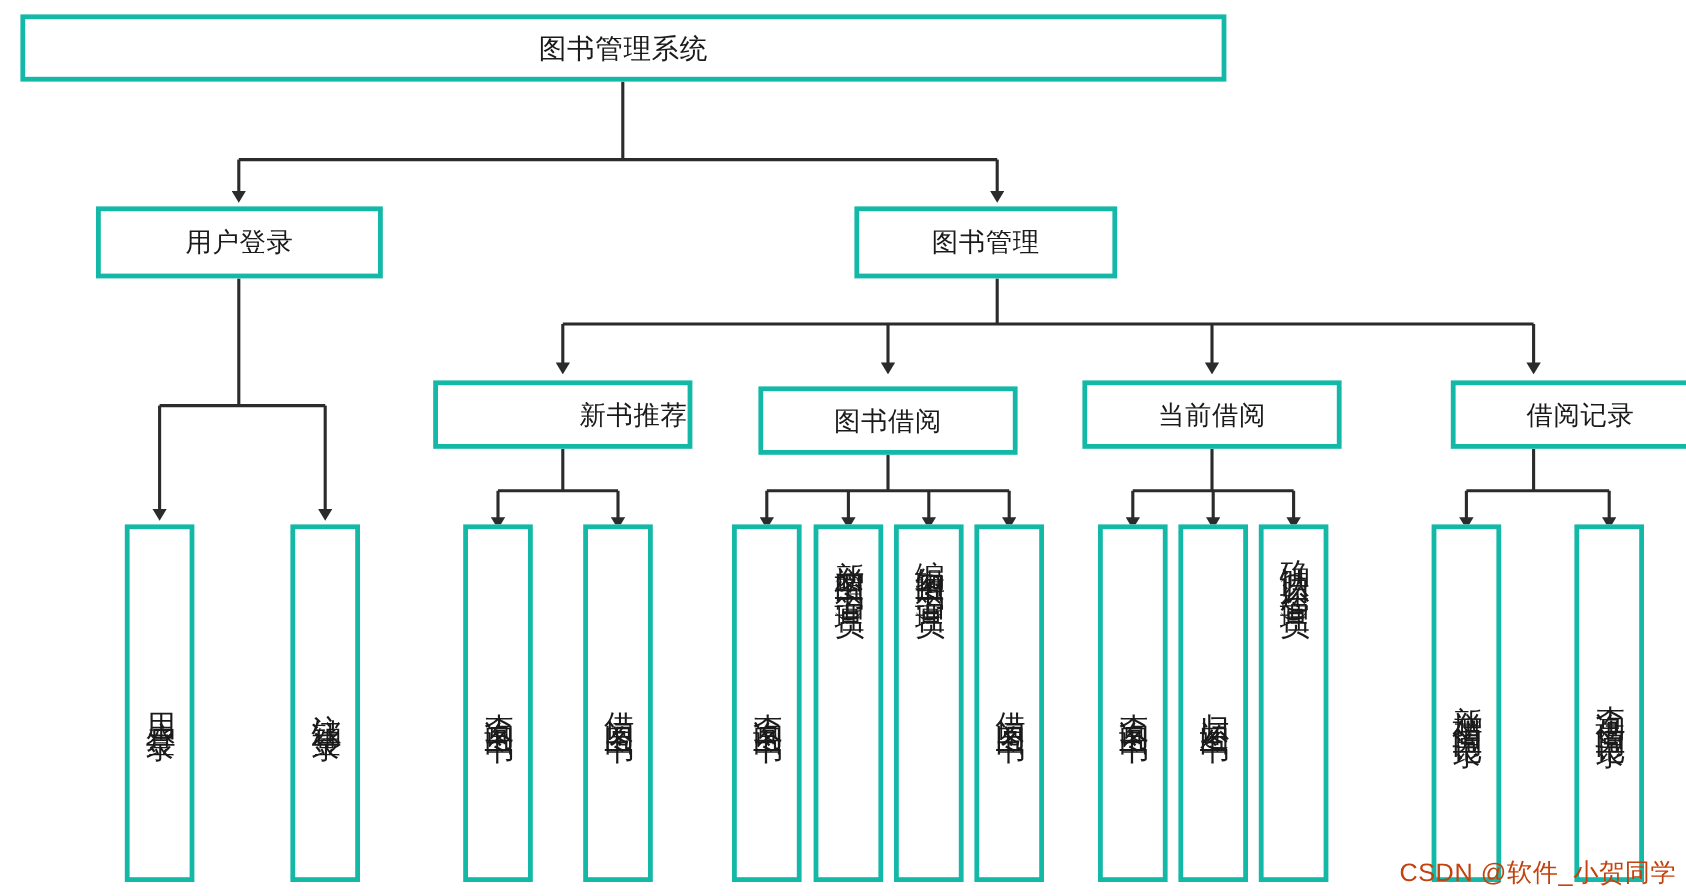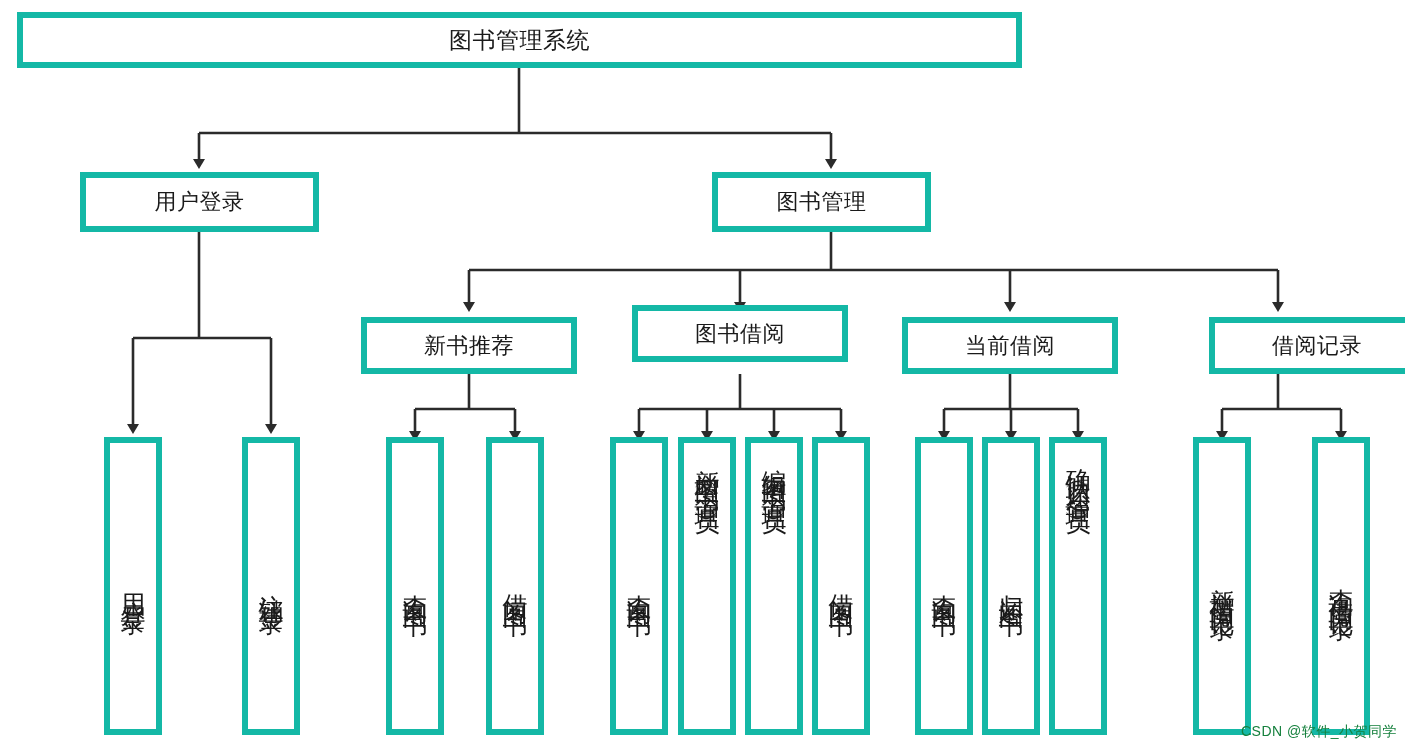--- a/index.html
+++ b/index.html
@@ -23,21 +23,21 @@
     left: 0;
     top: 0;
     width: 1405px;
     height: 747px;
     pointer-events: none;
   }
   .node {
     position: absolute;
     box-sizing: border-box;
     background: #ffffff;
-    border: 6px solid #14b8a6;
+    border: 4px solid #14b8a6;
     display: flex;
     align-items: center;
     justify-content: center;
     color: #1a1a1a;
     z-index: 2;
   }
   .node-label {
     display: block;
     text-align: center;
     line-height: 1.08;
@@ -66,22 +66,22 @@
     white-space: nowrap;
   }
   .node.vert.centered {
     align-items: center;
     padding-top: 0;
   }
   .watermark {
     position: absolute;
     right: 8px;
     bottom: 6px;
-    font-size: 14px;
-    color: #15803d;
+    font-size: 21px;
+    color: #c2410c;
     letter-spacing: 0.5px;
     z-index: 5;
     white-space: nowrap;
   }
 </style>
 </head>
 <body>
 
 <div id="diagram-root">
 
@@ -139,24 +139,24 @@
     <span class="node-label">图书管理系统</span>
   </div>
 
   <div class="node horiz" style="left:80px; top:172px; width:239px; height:60px;">
     <span class="node-label">用户登录</span>
   </div>
   <div class="node horiz" style="left:712px; top:172px; width:219px; height:60px;">
     <span class="node-label">图书管理</span>
   </div>
 
-  <div class="node horiz" style="left:361px; top:317px; width:216px; height:57px;">
+  <div class="node horiz" style="left:361px; top:317px; width:216px; height:57px;justify-content:flex-end;">
     <span class="node-label">新书推荐</span>
   </div>
-  <div class="node horiz" style="left:632px; top:305px; width:216px; height:57px;">
+  <div class="node horiz" style="left:632px; top:322px; width:216px; height:57px;">
     <span class="node-label">图书借阅</span>
   </div>
   <div class="node horiz" style="left:902px; top:317px; width:216px; height:57px;align-items:center;">
     <span class="node-label">当前借阅</span>
   </div>
   <div class="node horiz" style="left:1209px; top:317px; width:216px; height:57px;">
     <span class="node-label">借阅记录</span>
   </div>
 
   <div class="node vert centered" style="left:104px; top:437px; width:58px; height:298px;">

